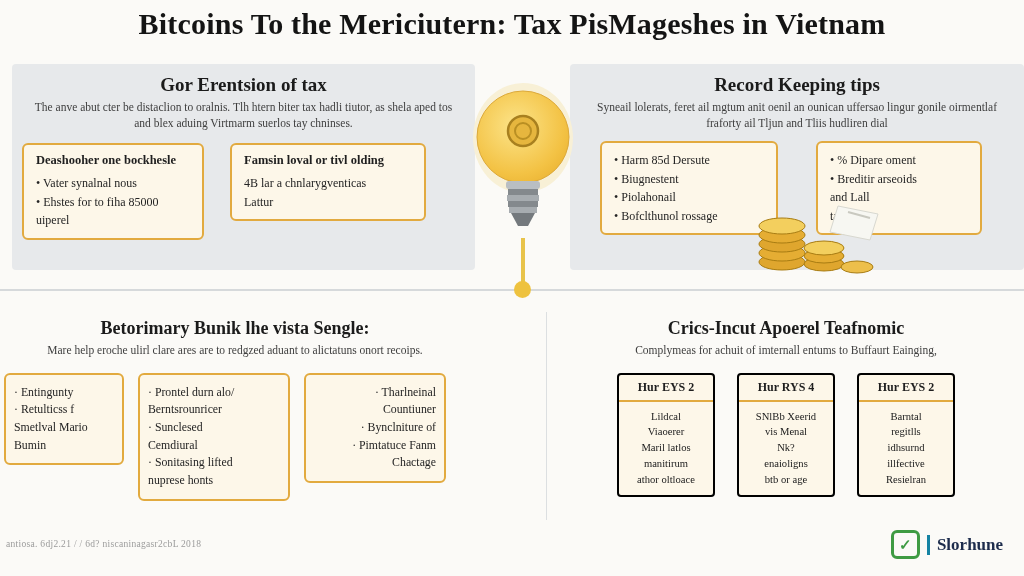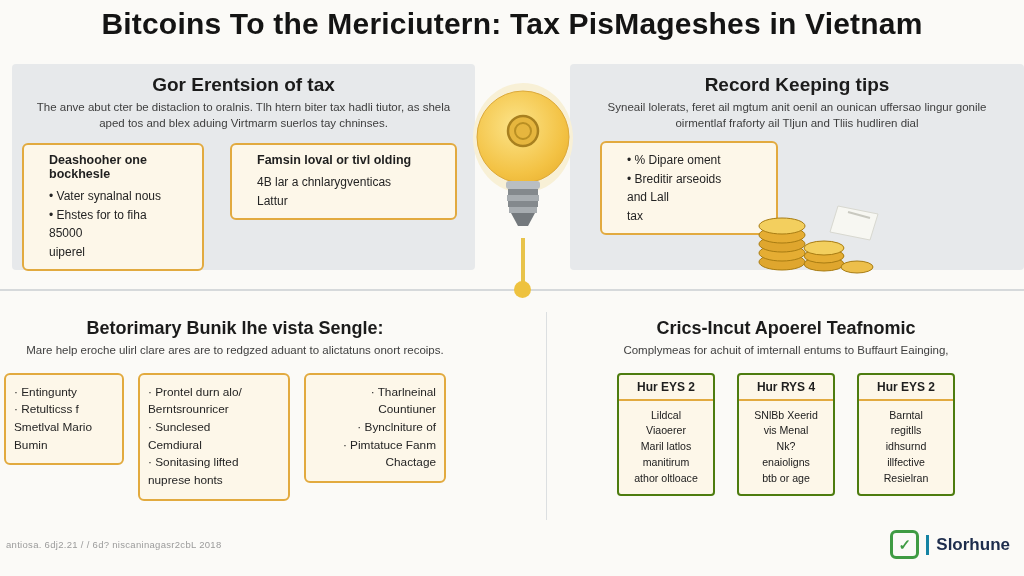--- a/index.html
+++ b/index.html
@@ -1,30 +1,30 @@
 <!DOCTYPE html>
 <html><head>
 <meta charset="utf-8">
 <style>
   html,body{margin:0;padding:0;}
   .canvas{position:relative;width:1024px;height:576px;background:#fbfaf7;overflow:hidden;
-          font-family:Liberation Sans, sans-serif;color:#1c1c1c;}
+          font-family:Liberation Serif, serif;color:#1c1c1c;}
   .title{position:absolute;top:7px;left:0;width:100%;margin:0;text-align:center;
          font-size:30px;font-weight:800;letter-spacing:.2px;color:#141414;white-space:nowrap;}
   .panel{position:absolute;background:#e7e9eb;border-radius:4px;}
   .panel.tl{left:0;top:64px;width:463px;height:206px;margin-left:12px;}
   .panel.tr{left:570px;top:64px;width:454px;height:206px;}
   .sec-head{margin:10px 8px 4px;text-align:center;font-size:19px;font-weight:700;color:#1b1b1b;}
   .para{margin:2px 16px;text-align:center;font-size:11.5px;line-height:1.35;color:#3e3e3e;}
   .box-row{display:flex;align-items:flex-start;}
   .panel.tl .box-row{margin:12px 10px 0;gap:26px;}
   .panel.tr .box-row{margin:10px 30px 0;gap:38px;}
-  .tip-box{background:#fdf7e9;border:2px solid #e2aa3f;border-radius:6px;padding:8px 25px;box-sizing:border-box;}
+  .tip-box{background:#fdf7e9;border:2px solid #e2aa3f;border-radius:6px;padding:8px 12px;box-sizing:border-box;}
   .panel.tl .tip-box:nth-child(1){width:182px;}
-  .panel.tl .tip-box:nth-child(2){width:227px;}
+  .panel.tl .tip-box:nth-child(2){width:196px;}
   .panel.tr .tip-box:nth-child(1){width:178px;}
   .panel.tr .tip-box:nth-child(2){width:166px;}
   .box-title{font-size:12.5px;font-weight:700;margin-bottom:6px;color:#1f1f1f;}
   .box-text{font-size:12px;line-height:1.55;color:#242424;white-space:pre-line;}
   
   .hline{position:absolute;left:0;top:289px;width:1024px;height:2px;background:#d6d9db;}
   .vline{position:absolute;left:521px;top:238px;width:4px;height:48px;background:#e8c34a;}
   .dot{position:absolute;left:514px;top:281px;width:17px;height:17px;border-radius:50%;background:#eec23f;}
   .vdivider{position:absolute;left:546px;top:312px;width:1px;height:208px;background:#dcdfe1;}
   .bulb{position:absolute;left:473px;top:80px;}
@@ -35,21 +35,21 @@
   .bl .box-row{margin:14px 4px 0;gap:14px;}
   .bl .tip-box{padding:9px 8px;}
   .bl .tip-box:nth-child(1){width:120px;}
   .bl .tip-box:nth-child(2){width:152px;}
   .bl .tip-box:nth-child(3){width:142px;text-align:right;}
   .bl .box-text{font-size:11.8px;line-height:1.5;}
   
   .br{position:absolute;left:552px;top:318px;width:468px;}
   .br .sec-head{font-size:18px;margin:0 6px 4px;}
   .cards{display:flex;justify-content:center;gap:22px;margin-top:14px;}
-  .card{width:98px;background:#fdf7e9;border:2px solid #4d7c0f;border-radius:4px;box-sizing:border-box;}
+  .card{width:98px;background:#fdf7e9;border:2px solid #000000;border-radius:4px;box-sizing:border-box;}
   .card-header{text-align:center;font-size:12px;font-weight:700;padding:5px 2px;
                border-bottom:2px solid #e2aa3f;color:#1f1f1f;}
   .card-body{text-align:center;font-size:10.6px;line-height:1.5;padding:7px 3px;
              white-space:pre-line;color:#202020;}
   
   .foot-note{position:absolute;left:6px;top:539px;font-size:9.5px;color:#9b9b9b;letter-spacing:.3px;}
   .brand{position:absolute;right:10px;top:530px;}
   .brand-row{display:flex;align-items:center;gap:7px;}
   .check{width:23px;height:23px;border:3px solid #3f9b43;border-radius:6px;color:#3f9b43;
          font-weight:bold;font-size:15px;display:flex;align-items:center;justify-content:center;}
@@ -79,20 +79,26 @@
         <div class="box-text">4B lar a chnlarygventicas
 Lattur</div>
       </div>
     </div>
   </section>
 
   <section class="panel tr">
     <h2 class="sec-head">Record Keeping tips</h2>
     <p class="para">Syneail lolerats, feret ail mgtum anit oenil an ounican uffersao lingur gonile oirmentlaf fraforty ail Tljun and Tliis hudliren dial</p>
     <div class="box-row">
+      <div class="tip-box">
+        <div class="box-text">• Harm 85d Dersute
+• Biugnestent
+• Piolahonail
+• Bofclthunol rossage</div>
+      </div>
       <div class="tip-box">
         <div class="box-text">• % Dipare oment
 • Breditir arseoids
    and Lall
    tax</div>
       </div>
     </div>
   </section>
 
   <svg class="bulb" width="100" height="168" viewBox="0 0 100 168">

